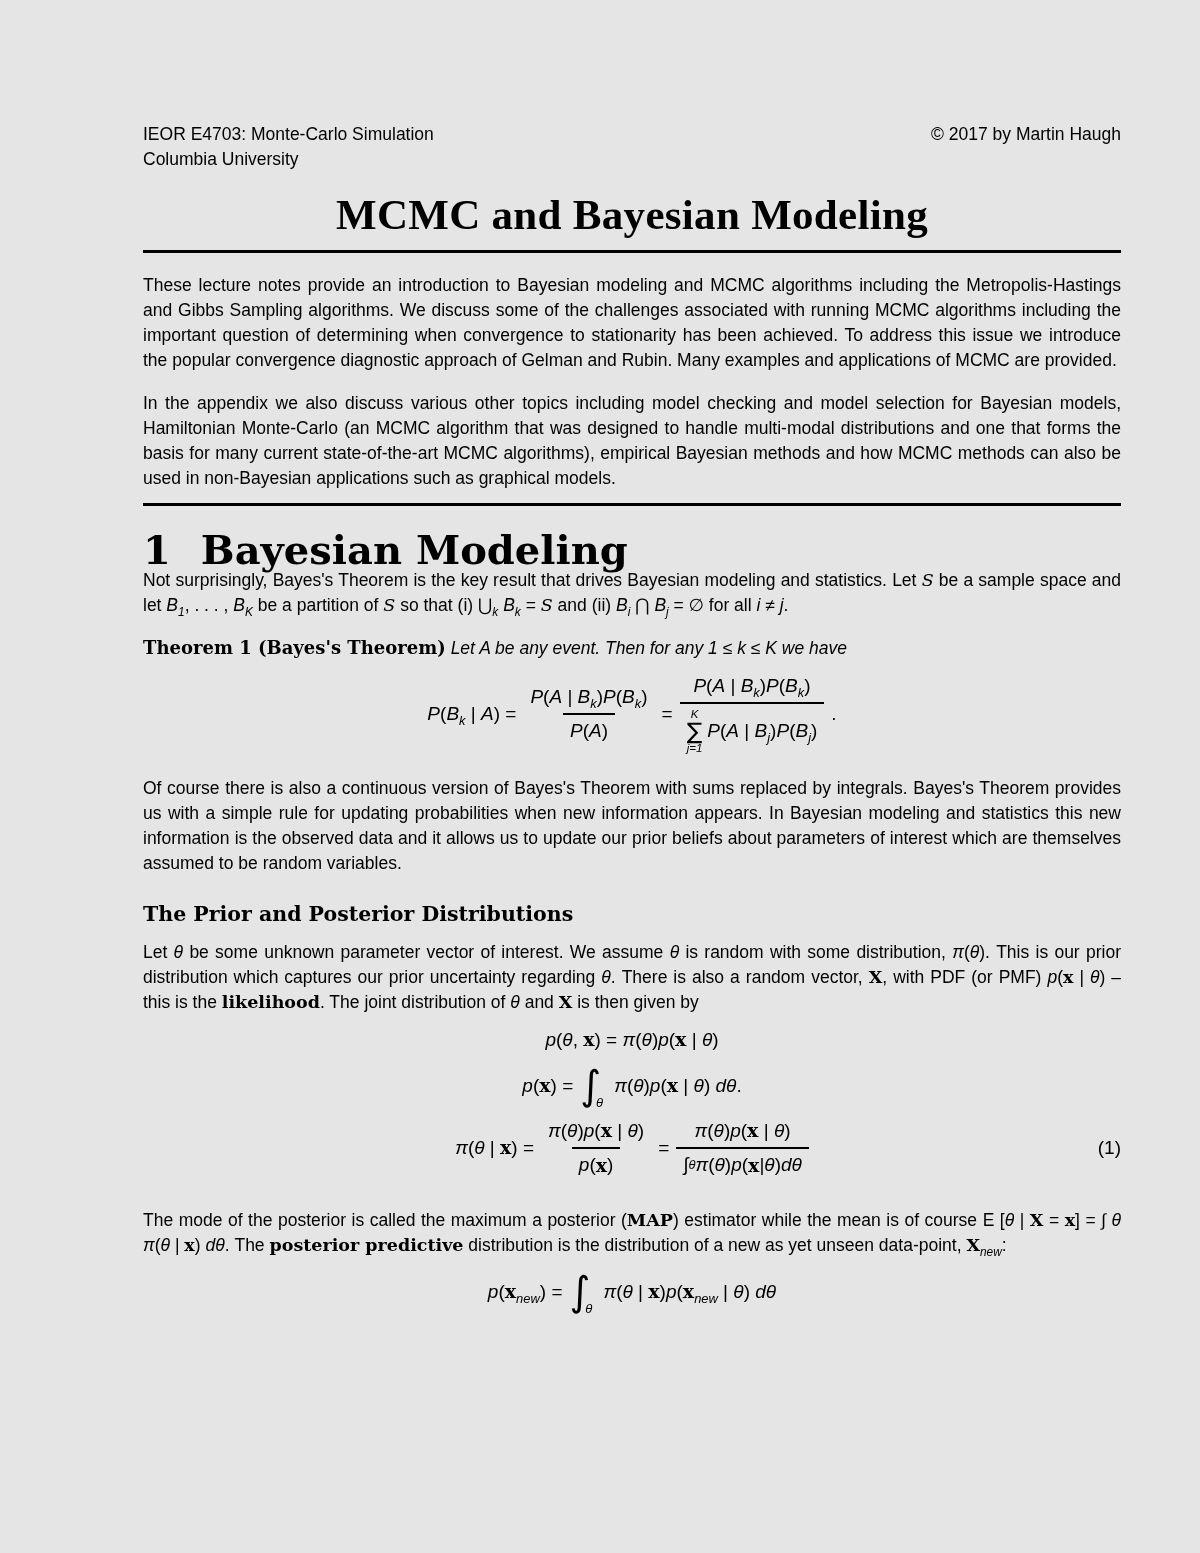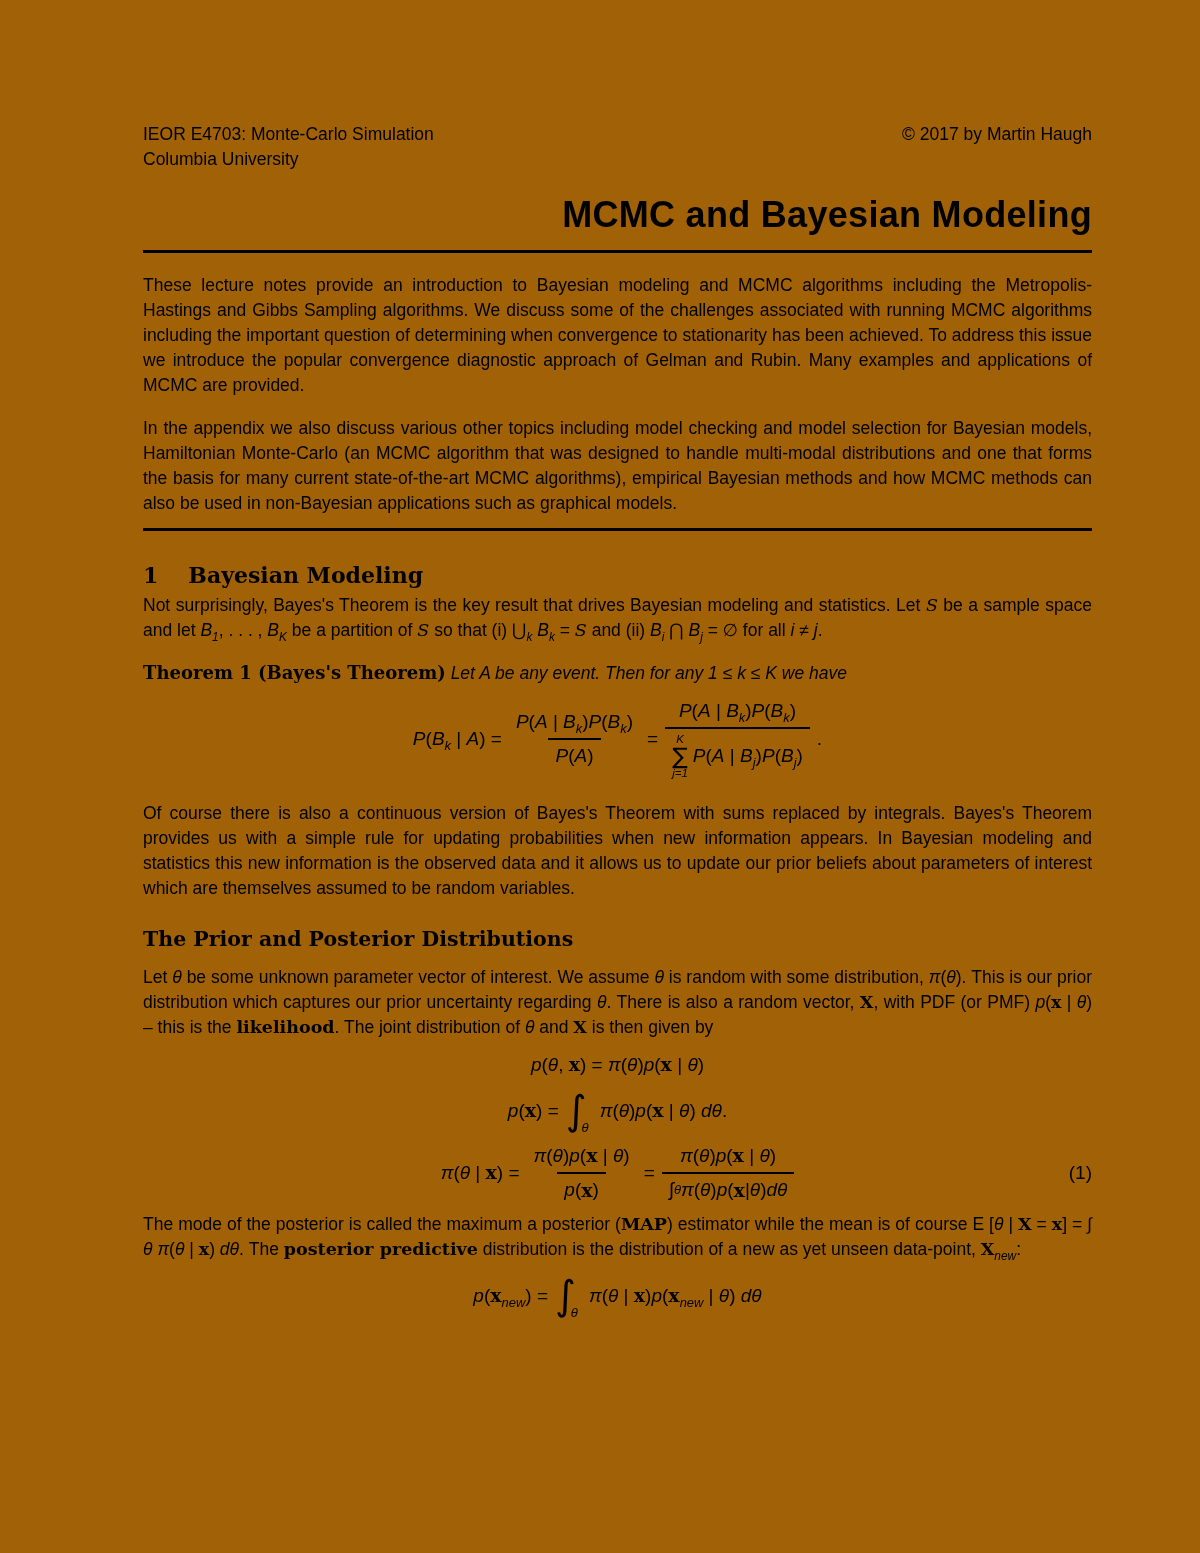--- a/index.html
+++ b/index.html
@@ -1,53 +1,53 @@
 <!DOCTYPE html>
 <html><head>
 <meta charset="utf-8">
 <style>
   html,body{margin:0;padding:0;background:#ffffff;}
   .page{
     position:relative;
     width:1200px;height:1553px;
     box-sizing:border-box;
-    padding:122px 108px 0 143px;
-    background:#a16207;
+    padding:122px 79px 0 143px;
+    background:#e5e5e5;
     color:#000;
     font-family:"Liberation Sans","DejaVu Sans",sans-serif;
     font-size:17.5px;line-height:25px;
     overflow:hidden;
   }
   .hdr{display:flex;justify-content:space-between;align-items:flex-start;}
   .hdr-left div{white-space:nowrap;}
   .hdr-right{white-space:nowrap;}
   .doc-title{
-    margin:20px 0 0;text-align:right;
-    font-family:Liberation Sans, sans-serif;font-weight:bold;
-    font-size:36px;line-height:46px;letter-spacing:0.3px;
+    margin:20px 0 0;text-align:center;
+    font-family:Liberation Serif, serif;font-weight:bold;
+    font-size:43px;line-height:46px;letter-spacing:0.3px;
   }
   .rule{border:0;height:3px;background:#000;margin:12px 0 0;}
   .rule2{margin-top:12px;}
   p{margin:0;text-align:justify;}
   .p1{margin-top:20px;}
   .p2{margin-top:18px;}
   .sec-h{margin:26px 0 0;font-family:"DejaVu Serif","Liberation Serif",serif;
-    font-weight:bold;font-size:22px;line-height:36px;}
+    font-weight:bold;font-size:40px;line-height:36px;}
   .sec-h .secnum{margin-right:30px;}
   .p3{margin-top:0;}
   .thm{margin-top:17px;}
   .thm-head{font-family:"DejaVu Serif","Liberation Serif",serif;font-weight:bold;font-size:18px;}
   .thm-body{font-style:italic;}
   .p4{margin-top:22px;}
   .sub-h{margin:25px 0 0;font-family:"DejaVu Serif","Liberation Serif",serif;
     font-weight:bold;font-size:20.5px;line-height:26px;}
   .p5{margin-top:13px;}
   .p6{margin-top:13px;}
   .p7{margin-top:13px;}
-  .p8{margin-top:10px;}
+  .p8{margin-top:31px;}
   
   .m-n{font-style:normal;}
   .m-i{font-style:italic;}
   .m-b{font-family:"DejaVu Serif","Liberation Serif",serif;font-weight:bold;}
   .m-s{font-family:"DejaVu Serif","Liberation Serif",serif;font-style:italic;}
   sub{font-size:68%;line-height:0;font-style:italic;}
   .equation{
     position:relative;margin-top:13px;
     display:flex;justify-content:center;align-items:center;
     gap:7px;font-size:19px;line-height:24px;

